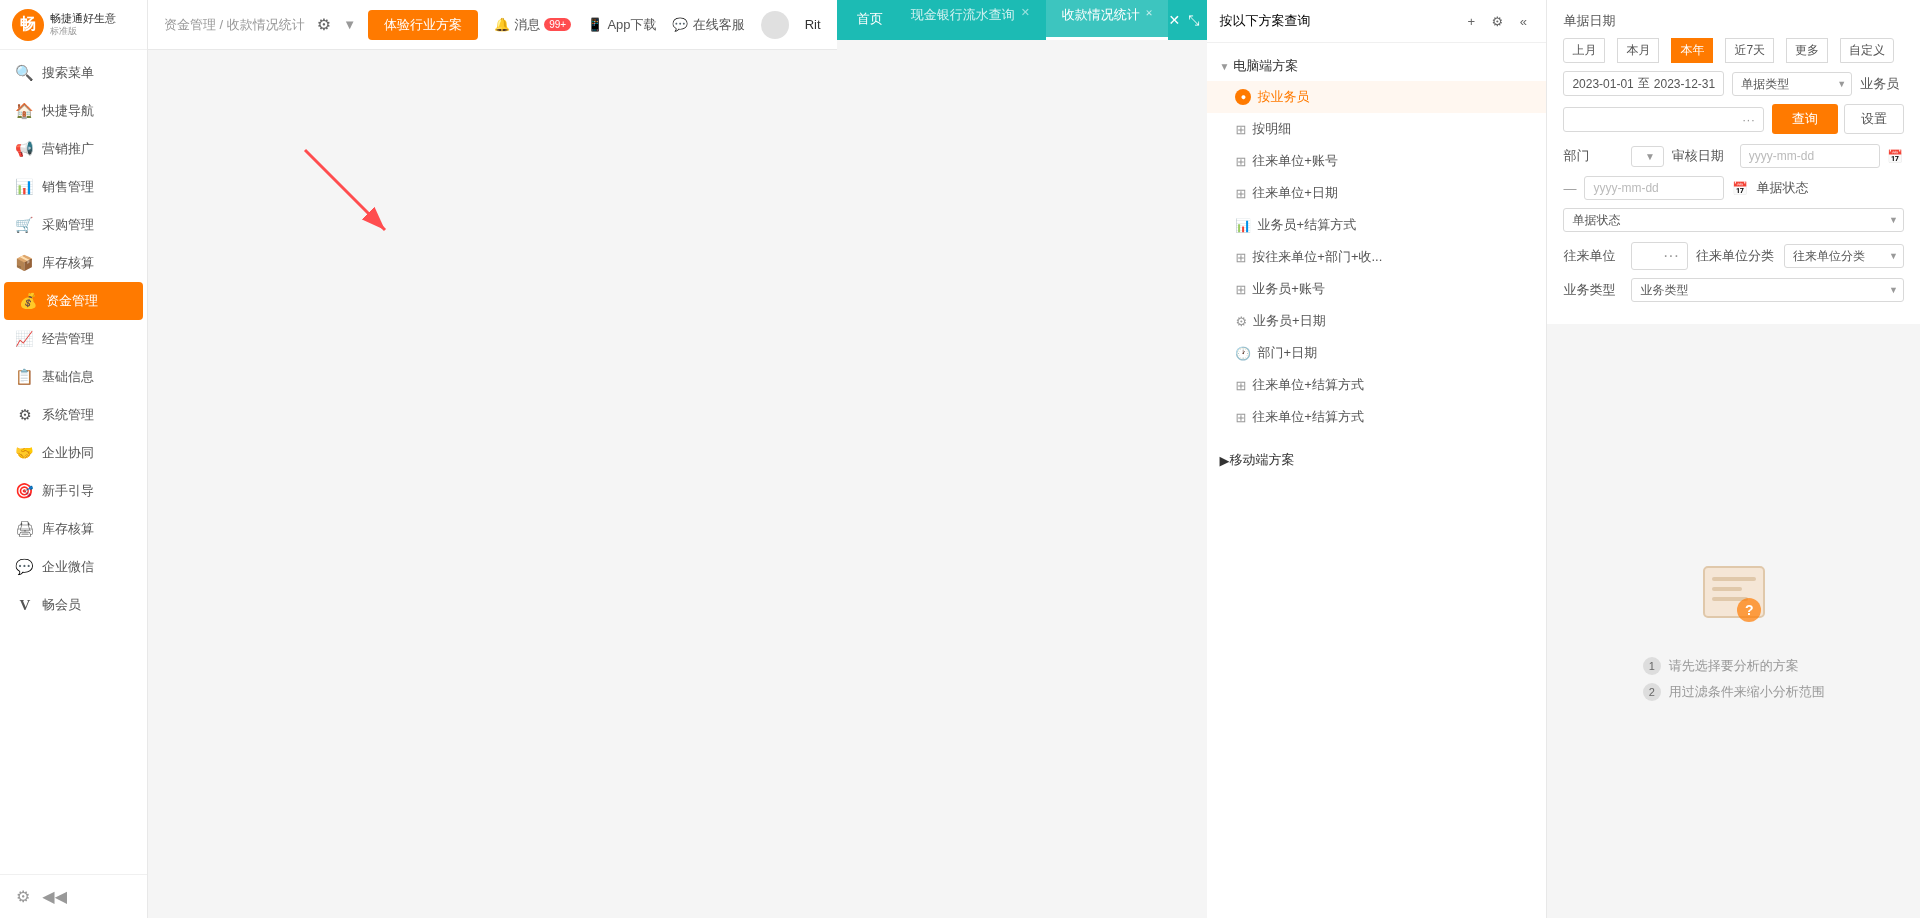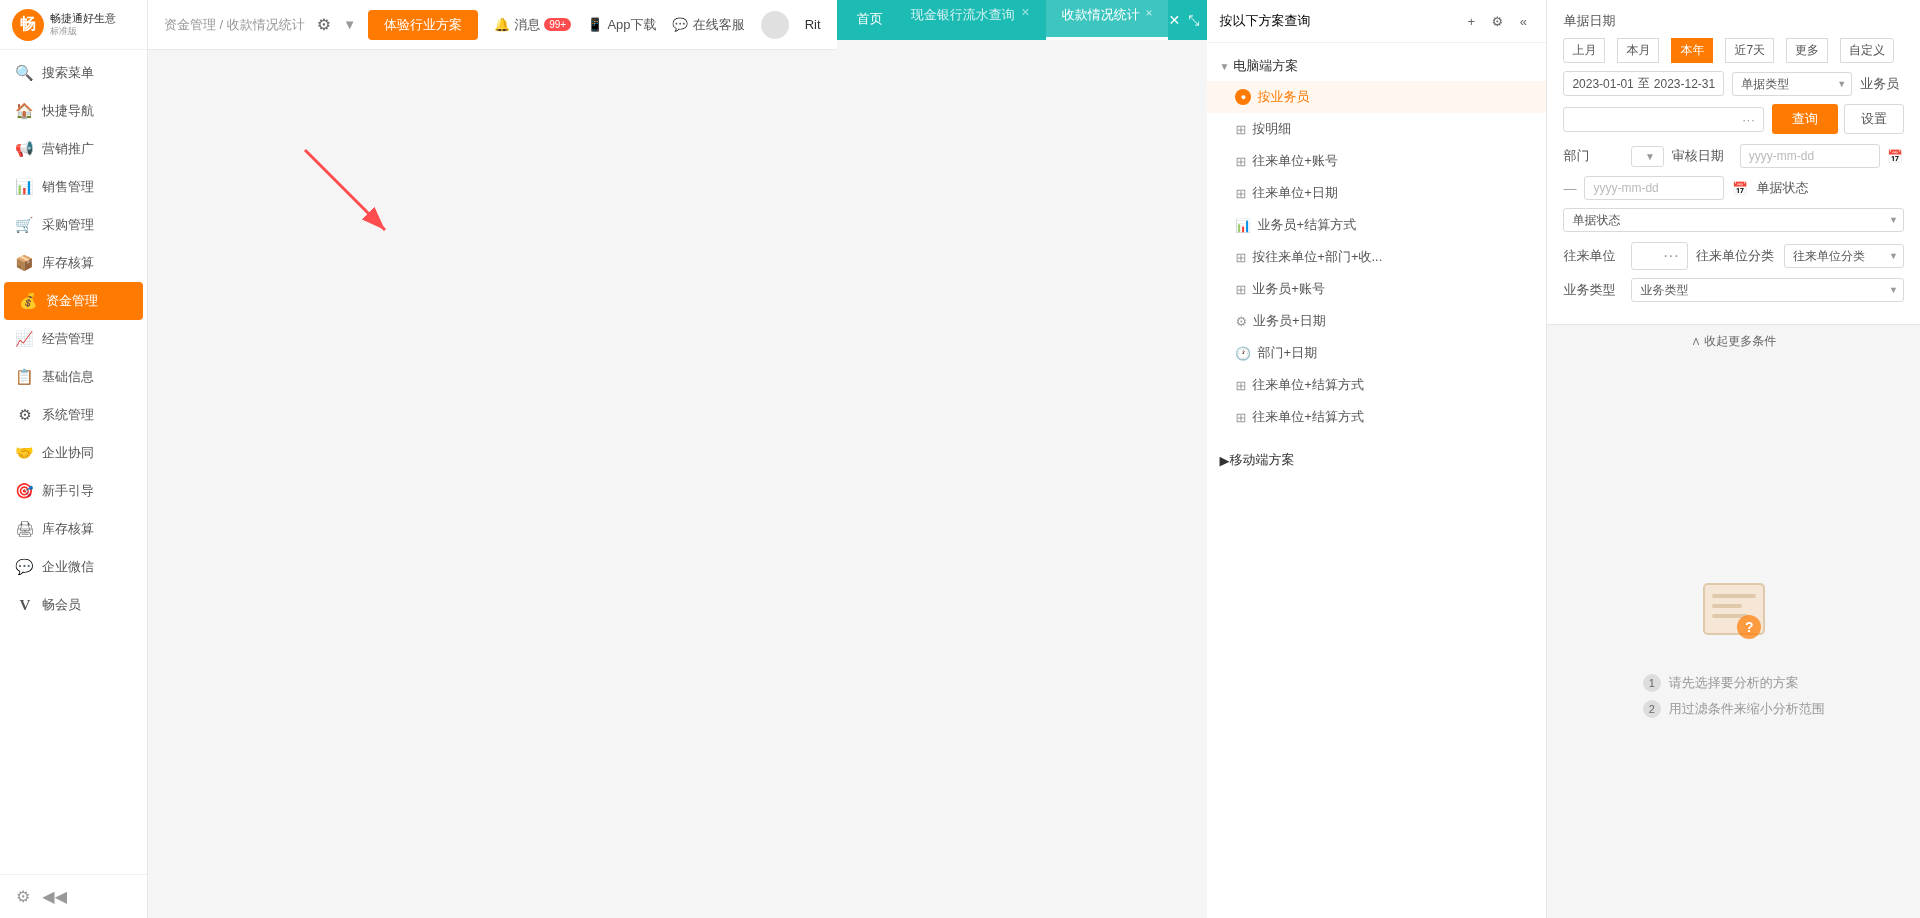--- a/index.html
+++ b/index.html
@@ -363,23 +363,20 @@
           </div>
           <span class="filter-label" style="min-width:60px;">业务类型</span>
           <div class="select-wrapper" style="flex:1;">
             <select class="filter-select" style="width:100%;">
               <option>业务类型</option>
             </select>
           </div>
         </div>
       </div>
 
-      <div class="collapse-bar">
-        <span>∧ 收起更多条件</span>
-      </div>
 
       <div class="empty-state">
         <div style="position:relative;">
           <svg width="100" height="100" viewBox="0 0 100 100">
             <rect x="20" y="25" width="60" height="50" rx="4" fill="#f5e6d6" stroke="#e0c8aa" stroke-width="2"></rect>
             <rect x="28" y="35" width="44" height="4" rx="2" fill="#e0c8aa"></rect>
             <rect x="28" y="45" width="30" height="4" rx="2" fill="#e0c8aa"></rect>
             <rect x="28" y="55" width="36" height="4" rx="2" fill="#e0c8aa"></rect>
             <circle cx="65" cy="68" r="12" fill="#ff7a00" opacity="0.7"></circle>
             <text x="61" y="73" fill="white" font-size="14" font-weight="bold">?</text>

